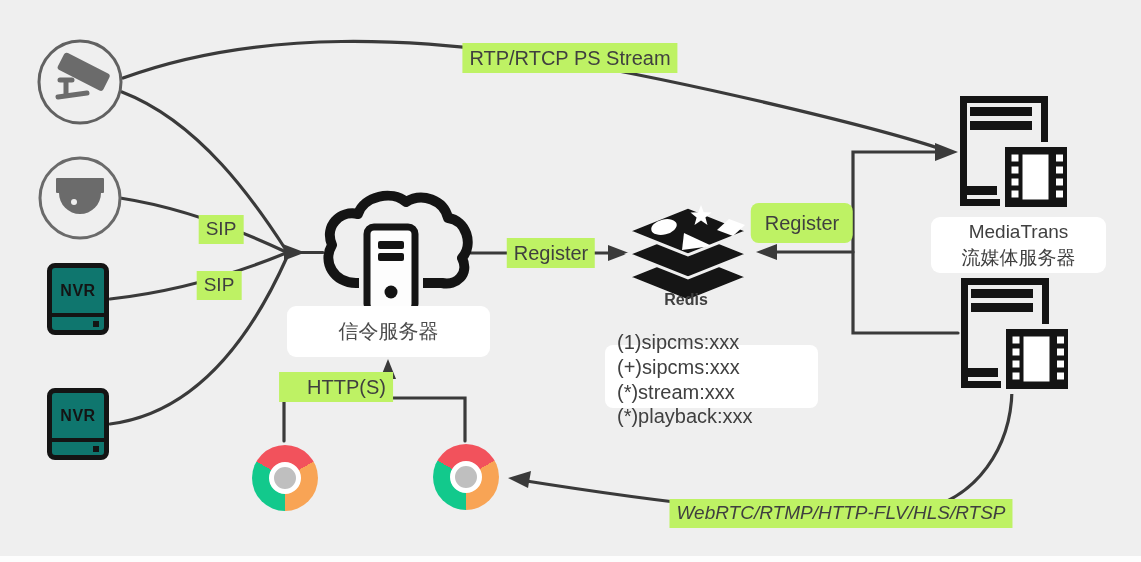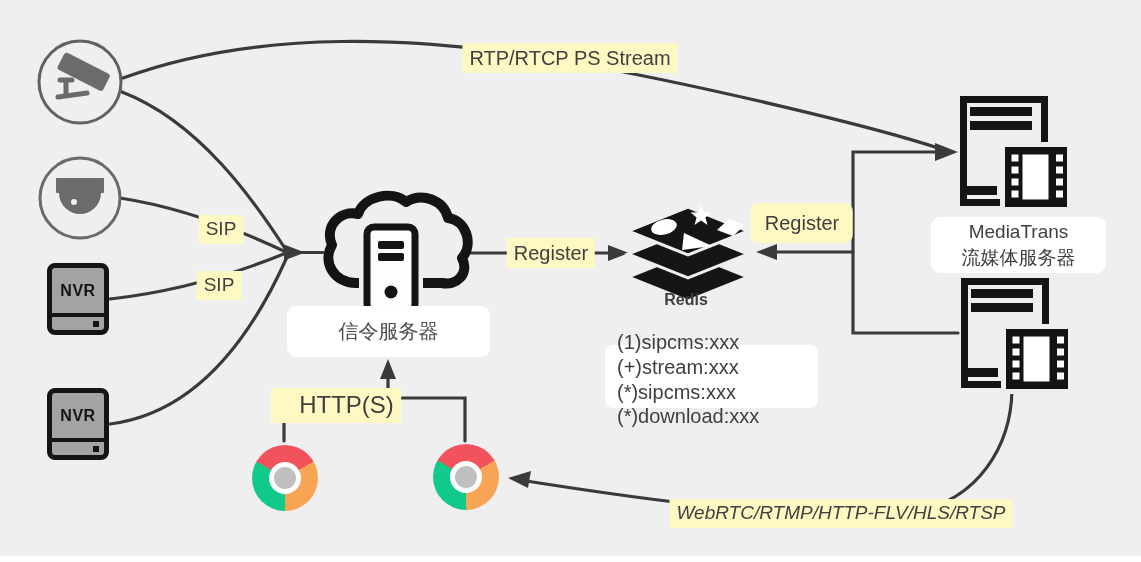--- a/index.html
+++ b/index.html
@@ -2,46 +2,46 @@
 <html><head>
 <meta charset="utf-8">
 <style>
   html,body{margin:0;padding:0;background:#e4e4e4;}
   .canvas{
     position:relative;width:1141px;height:562px;overflow:hidden;
     background:#efefef;font-family:"Liberation Sans",sans-serif;
   }
   .canvas svg{position:absolute;left:0;top:0;z-index:1;}
   .lbl{
-    position:absolute;z-index:3;background:#fef9c3;color:#3f3f3f;
+    position:absolute;z-index:3;background:#bef264;color:#3f3f3f;
     font-size:19px;line-height:1.2;white-space:nowrap;padding:3px 7px;
   }
   .lbl.naked{background:transparent;padding:0;}
   .lbl.center{transform:translateX(-50%);}
   .box{
     position:absolute;z-index:3;background:#ffffff;border-radius:9px;
     color:#4c4c4c;display:flex;align-items:center;justify-content:center;
     flex-direction:column;text-align:center;
   }
   #box-signal{left:287px;top:306px;width:203px;height:51px;font-size:20px;}
   #box-mediatrans{left:931px;top:217px;width:175px;height:56px;font-size:19px;line-height:26px;color:#3f3f3f;}
   #lbl-rtp{left:570px;top:43px;font-size:20px;}
   #lbl-sip1{left:221px;top:215px;}
   #lbl-sip2{left:219px;top:271px;}
   #lbl-reg-left{left:551px;top:238px;font-size:20px;}
   #lbl-reg-right{left:802px;top:203px;font-size:20px;border-radius:8px;padding:8px 14px;}
-  #lbl-http{left:336px;top:388px;font-size:24px;padding-left:28px;}
+  #lbl-http{left:336px;top:372px;font-size:20px;padding-left:28px;}
   #lbl-webrtc{left:841px;top:499px;font-style:italic;}
   #lbl-redis-title{left:686px;top:290px;font-size:16px;font-weight:bold;}
   #redis-list{position:absolute;z-index:3;left:617px;top:330px;font-size:20px;line-height:24.8px;color:#404040;white-space:nowrap;}
   #redis-list-box{position:absolute;z-index:2;left:605px;top:345px;width:213px;height:63px;background:#fff;border-radius:8px;}
   
   .nvr{
     position:absolute;z-index:2;width:52px;height:62px;border:5px solid #141414;
-    border-radius:8px;background:#a3a3a3;display:flex;flex-direction:column;
+    border-radius:8px;background:#0f766e;display:flex;flex-direction:column;
   }
   #nvr1{left:47px;top:263px;}
   #nvr2{left:47px;top:388px;}
   .nvr-screen{flex:1;display:flex;align-items:center;justify-content:center;
     font-weight:bold;font-size:16px;letter-spacing:.5px;color:#141414;}
   .nvr-bay{height:13px;border-top:4px solid #141414;display:flex;align-items:center;justify-content:flex-end;}
   .nvr-led{width:6px;height:6px;background:#141414;margin-right:5px;}
   
   .chrome{
     position:absolute;z-index:2;width:66px;height:66px;border-radius:50%;
@@ -176,19 +176,19 @@
   </div>
   <div class="box" id="box-mediatrans">
     <span>MediaTrans</span>
     <span>流媒体服务器</span>
   </div>
 
   <div class="lbl center naked" id="lbl-redis-title">Redis</div>
   <div id="redis-list-box"></div>
   <div id="redis-list">
     <div>(1)sipcms:xxx</div>
-    <div>(+)stream:xxx</div>
-    <div>(*)sipcms:xxx</div>
-    <div>(*)download:xxx</div>
+    <div>(+)sipcms:xxx</div>
+    <div>(*)stream:xxx</div>
+    <div>(*)playback:xxx</div>
   </div>
 
   <div class="bottom-strip"></div>
 </div>
 
 </body></html>

